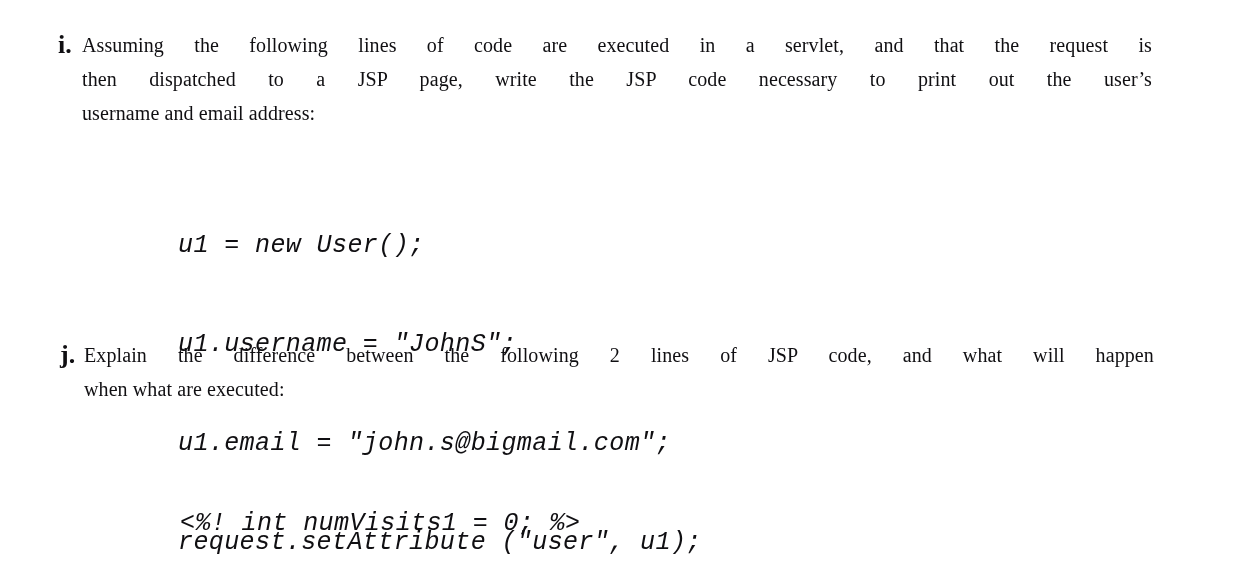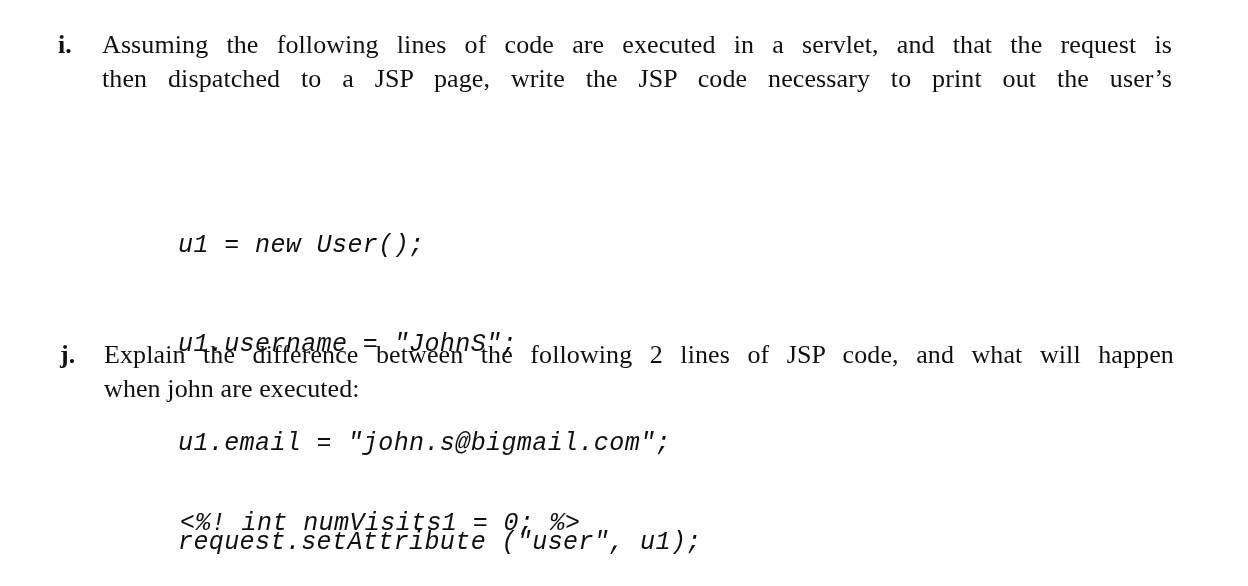--- a/index.html
+++ b/index.html
@@ -33,23 +33,23 @@
     top: 0;
     width: 44px;
     text-align: left;
     font-weight: bold;
     font-size: 26px;
     line-height: 34px;
     font-family: "Liberation Serif", "DejaVu Serif", serif;
     color: #100f12;
   }
   .qbody {
-    margin-left: 44px;
+    margin-left: 24px;
     width: 1070px;
-    font-size: 26px;
+    font-size: 20px;
     line-height: 34px;
     text-align: justify;
     text-justify: inter-word;
     color: #100f12;
     letter-spacing: 0.1px;
   }
 
   
   .jline {
     display: block;
@@ -87,35 +87,36 @@
 </head>
 <body style="background: rgb(255, 255, 255); color: rgb(16, 15, 18);">
 
 <div class="page" style="background: rgb(255, 255, 255);">
 
   <div class="qitem" id="item-i">
     <span class="marker">i.</span>
     <div class="qbody">
       <span class="jline"><span>Assuming</span><span class="gapspan"> </span><span>the</span><span class="gapspan"> </span><span>following</span><span class="gapspan"> </span><span>lines</span><span class="gapspan"> </span><span>of</span><span class="gapspan"> </span><span>code</span><span class="gapspan"> </span><span>are</span><span class="gapspan"> </span><span>executed</span><span class="gapspan"> </span><span>in</span><span class="gapspan"> </span><span>a</span><span class="gapspan"> </span><span>servlet,</span><span class="gapspan"> </span><span>and</span><span class="gapspan"> </span><span>that</span><span class="gapspan"> </span><span>the</span><span class="gapspan"> </span><span>request</span><span class="gapspan"> </span><span>is</span></span>
       <span class="jline"><span>then</span><span class="gapspan"> </span><span>dispatched</span><span class="gapspan"> </span><span>to</span><span class="gapspan"> </span><span>a</span><span class="gapspan"> </span><span>JSP</span><span class="gapspan"> </span><span>page,</span><span class="gapspan"> </span><span>write</span><span class="gapspan"> </span><span>the</span><span class="gapspan"> </span><span>JSP</span><span class="gapspan"> </span><span>code</span><span class="gapspan"> </span><span>necessary</span><span class="gapspan"> </span><span>to</span><span class="gapspan"> </span><span>print</span><span class="gapspan"> </span><span>out</span><span class="gapspan"> </span><span>the</span><span class="gapspan"> </span><span>user’s</span></span>
+      <span class="jline last">username and email address:</span>
     </div>
   </div>
 
   <div class="code" id="code-i">
     <span class="cline">u1 = new User();</span>
     <span class="cline">u1.username = "JohnS";</span>
     <span class="cline">u1.email = "john.s@bigmail.com";</span>
     <span class="cline">request.setAttribute ("user", u1);</span>
   </div>
 
   <div class="qitem" id="item-j">
     <span class="marker">j.</span>
     <div class="qbody">
       <span class="jline"><span>Explain</span><span class="gapspan"> </span><span>the</span><span class="gapspan"> </span><span>difference</span><span class="gapspan"> </span><span>between</span><span class="gapspan"> </span><span>the</span><span class="gapspan"> </span><span>following</span><span class="gapspan"> </span><span>2</span><span class="gapspan"> </span><span>lines</span><span class="gapspan"> </span><span>of</span><span class="gapspan"> </span><span>JSP</span><span class="gapspan"> </span><span>code,</span><span class="gapspan"> </span><span>and</span><span class="gapspan"> </span><span>what</span><span class="gapspan"> </span><span>will</span><span class="gapspan"> </span><span>happen</span></span>
-      <span class="jline last">when john are executed:</span>
+      <span class="jline last">when what are executed:</span>
     </div>
   </div>
 
   <div class="code" id="code-j">
     <span class="cline">&lt;%! int numVisits1 = 0; %&gt;</span>
     
   </div>
 
 </div>
 

